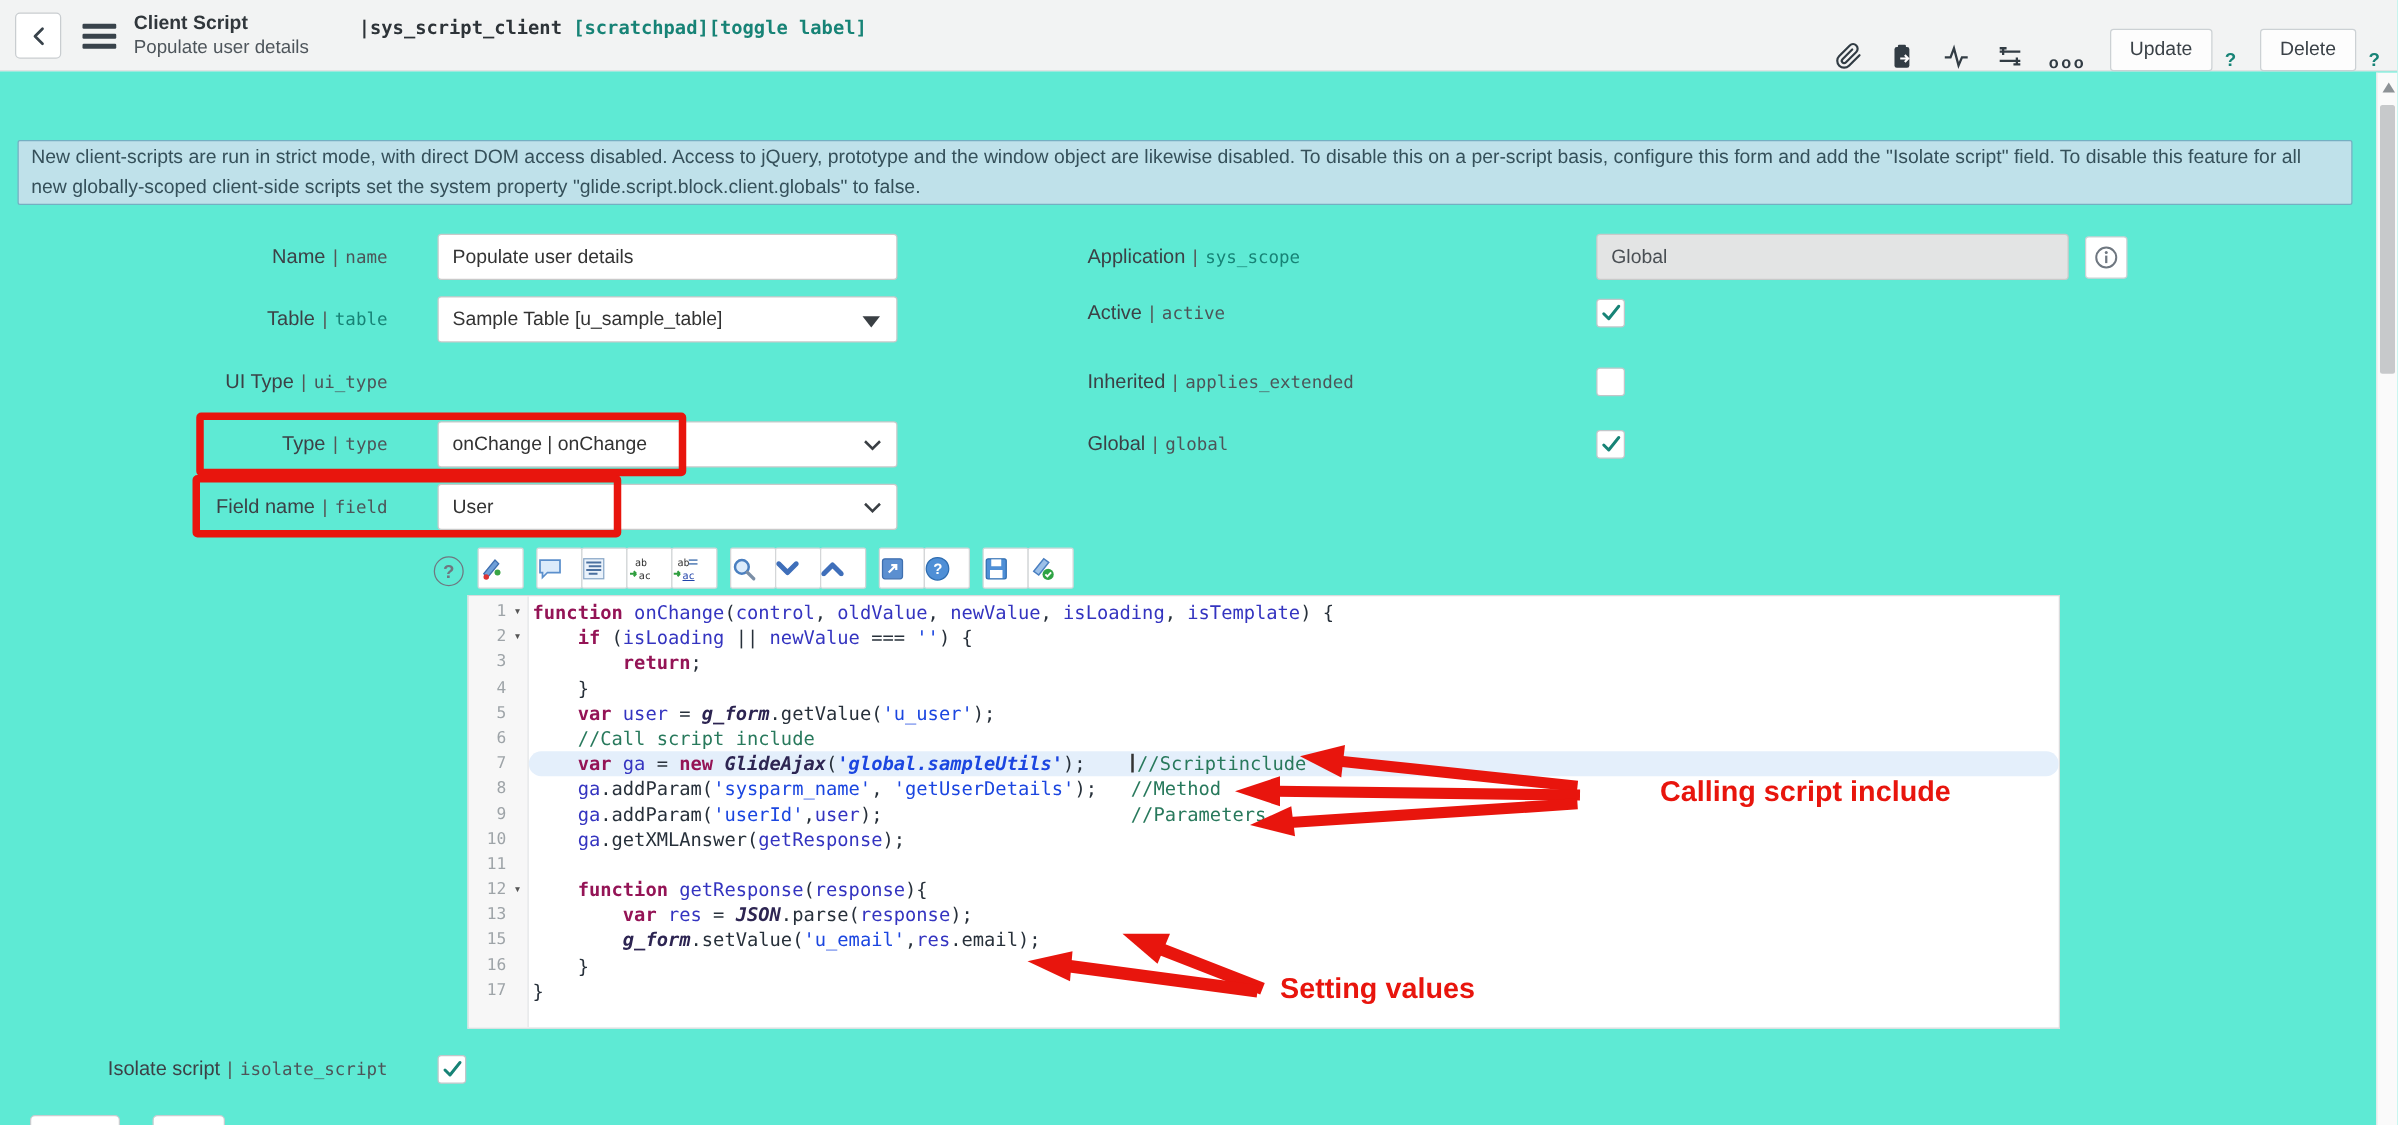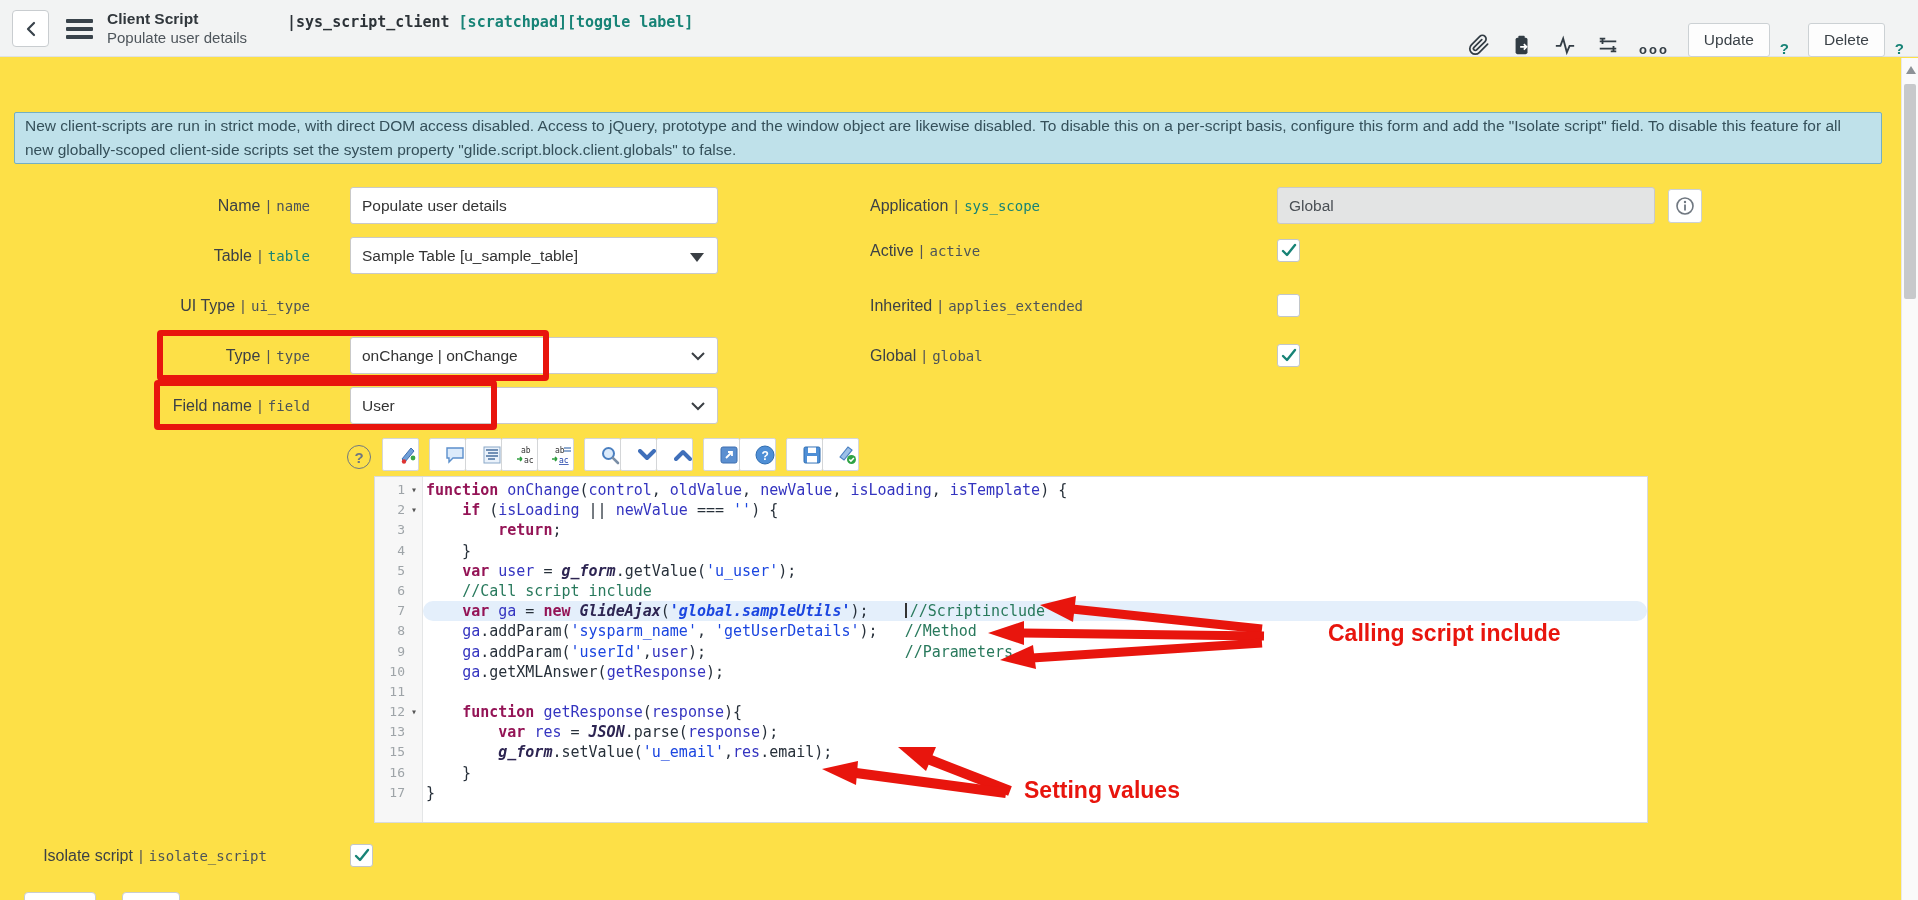--- a/index.html
+++ b/index.html
@@ -1,18 +1,18 @@
 <!DOCTYPE html>
 <html><head>
 <meta charset="utf-8">
 <style>
   * { margin:0; padding:0; box-sizing:border-box; }
   html,body { width:1918px; height:900px; overflow:hidden; background:#fff;
               font-family:"Liberation Sans", sans-serif; }
-  #stage { position:relative; width:1918px; height:900px; background:#fde047; }
+  #stage { position:relative; width:1918px; height:900px; background:#5eead4; }
 
   
   .hdr { position:absolute; left:0; top:0; width:1918px; height:57px;
          background:#f2f3f3; border-bottom:1px solid #dfe2e2; }
   .back-btn { position:absolute; left:12px; top:10px; width:37px; height:37px;
               background:#fff; border:1px solid #c9cdd0; border-radius:4px;
               display:flex; align-items:center; justify-content:center; cursor:pointer; }
   .burger { position:absolute; left:66px; top:19px; width:27px; height:20px;
             display:flex; flex-direction:column; justify-content:space-between; cursor:pointer; }
   .burger i { display:block; height:4px; background:#39434b; border-radius:1px; }
@@ -68,21 +68,21 @@
   .cbox.on svg { visibility:visible; }
 
   
   .help-circ { position:absolute; left:347px; top:445px; width:24px; height:24px;
                border:1.6px solid #6f7780; border-radius:50%; color:#6f7780;
                font-size:15px; font-weight:bold; display:flex; align-items:center;
                justify-content:center; cursor:pointer; }
   .toolbar { position:absolute; left:382px; top:438px; display:flex; gap:11px; }
   .tb-group { display:flex; }
   .tbtn { width:37px; height:33px; background:#fff; border:1px solid #d4d6d8;
-          display:flex; align-items:center; justify-content:flex-end; cursor:pointer;
+          display:flex; align-items:center; justify-content:flex-start; cursor:pointer;
           margin-right:-1px; border-radius:2px; }
 
   
   .editor { position:absolute; left:374px; top:476px; width:1274px; height:347px;
             border:1px solid #d9dbdc; background:#fff; overflow:hidden;
             font-family:"DejaVu Sans Mono", monospace; font-size:15px; }
   .gutter-bg { position:absolute; left:0; top:0; bottom:0; width:48px; background:#f7f7f7;
                border-right:1px solid #e4e6e7; }
   .code-lines { position:absolute; left:0; top:3px; right:0; }
   .cl { display:flex; height:20.2px; line-height:20.2px; }
@@ -425,21 +425,21 @@
           <span class="lcode"><span class="tk-p">    }</span></span>
         </div>
         <div class="cl">
           <span class="lnum">17</span>
           <span class="lfold"></span>
           <span class="lcode"><span class="tk-p">}</span></span>
         </div>
       </div>
   </div>
 
-  <div class="flabel" style="top:845px; height:22px; line-height:22px;text-align:center;">
+  <div class="flabel" style="top:845px; height:22px; line-height:22px;">
     <span class="lmain">Isolate script</span><span class="lsep">|</span><span class="ltech">isolate_script</span>
   </div>
   <div class="cbox on" style="left:350px; top:844px">
     <svg width="16" height="15" viewBox="0 0 16 15">
         <polyline points="2,8 6,12 14,2" fill="none" stroke="#178376" stroke-width="2.4" stroke-linecap="round" stroke-linejoin="round"></polyline>
       </svg>
   </div>
 
   <div class="redbox rb-type"></div>
   <div class="redbox rb-field"></div>

